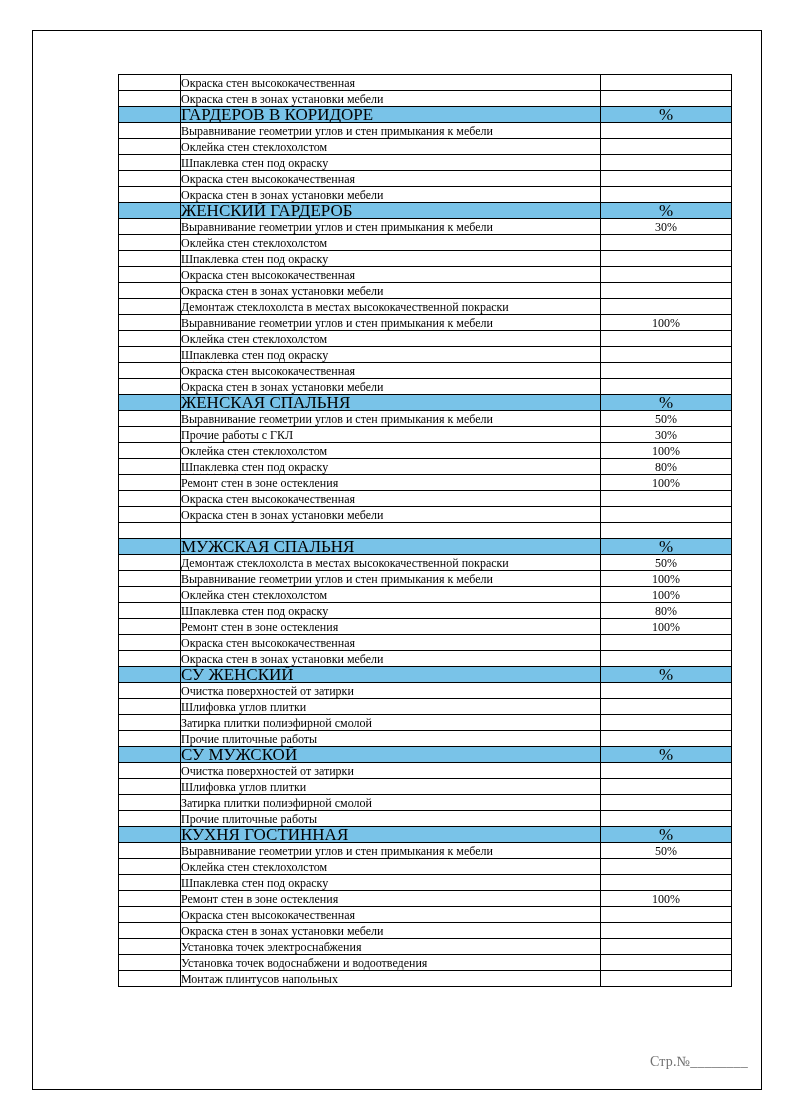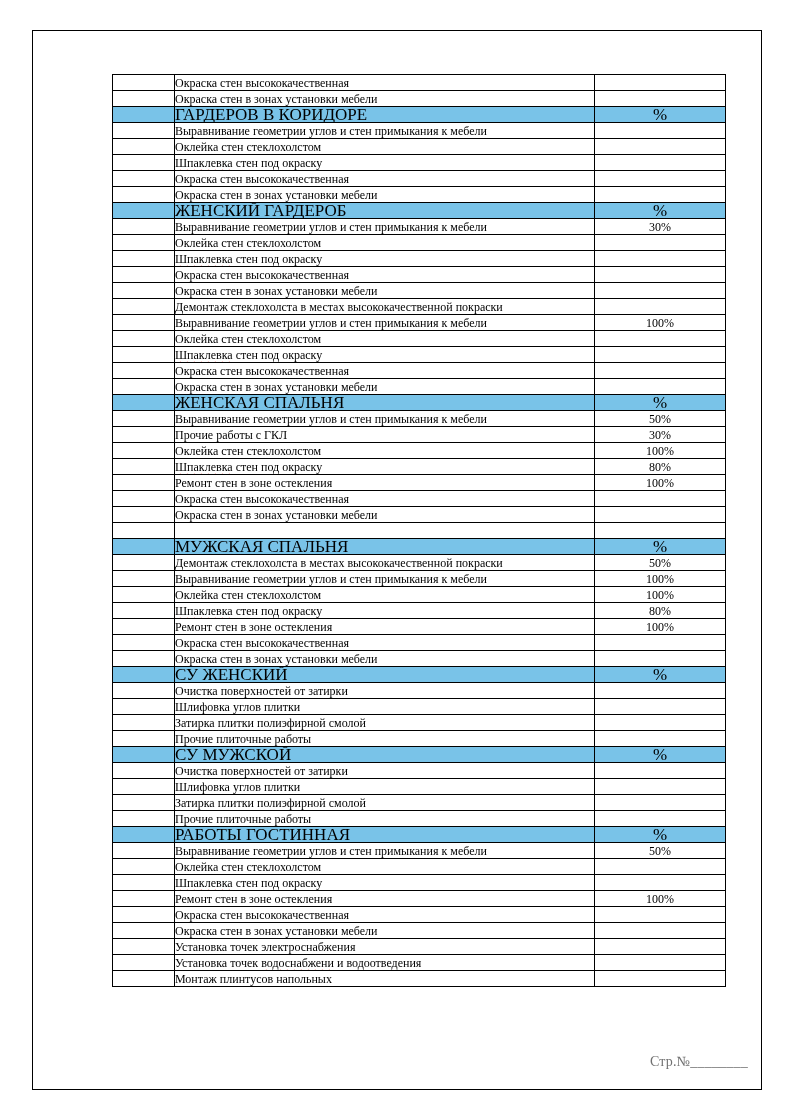--- a/index.html
+++ b/index.html
@@ -19,21 +19,21 @@
     position: absolute;
     left: 32px;
     top: 30px;
     width: 728px;
     height: 1058px;
     border: 1px solid #000;
     background: #fff;
   }
   table.work-table {
     position: absolute;
-    left: 79px;              
+    left: 85px;              
     top: 43px;               
     width: 613px;
     border-collapse: collapse;
     table-layout: fixed;
   }
   table.work-table col.c1 { width: 62px; }
   table.work-table col.c2 { width: 420px; }
   table.work-table col.c3 { width: 131px; }
   table.work-table td {
     border: 1px solid #000;
@@ -309,21 +309,21 @@
           <td class="c-desc">Затирка плитки полиэфирной смолой</td>
           <td class="c-pct"></td>
         </tr>
         <tr>
           <td class="c-num"></td>
           <td class="c-desc">Прочие плиточные работы</td>
           <td class="c-pct"></td>
         </tr>
         <tr class="hdr">
           <td class="c-num"></td>
-          <td class="c-desc">РАБОТЫ ГОСТИННАЯ</td>
+          <td class="c-desc">КУХНЯ ГОСТИННАЯ</td>
           <td class="c-pct">%</td>
         </tr>
         <tr>
           <td class="c-num"></td>
           <td class="c-desc">Выравнивание геометрии углов и стен примыкания к мебели</td>
           <td class="c-pct">50%</td>
         </tr>
         <tr>
           <td class="c-num"></td>
           <td class="c-desc">Оклейка стен стеклохолстом</td>

